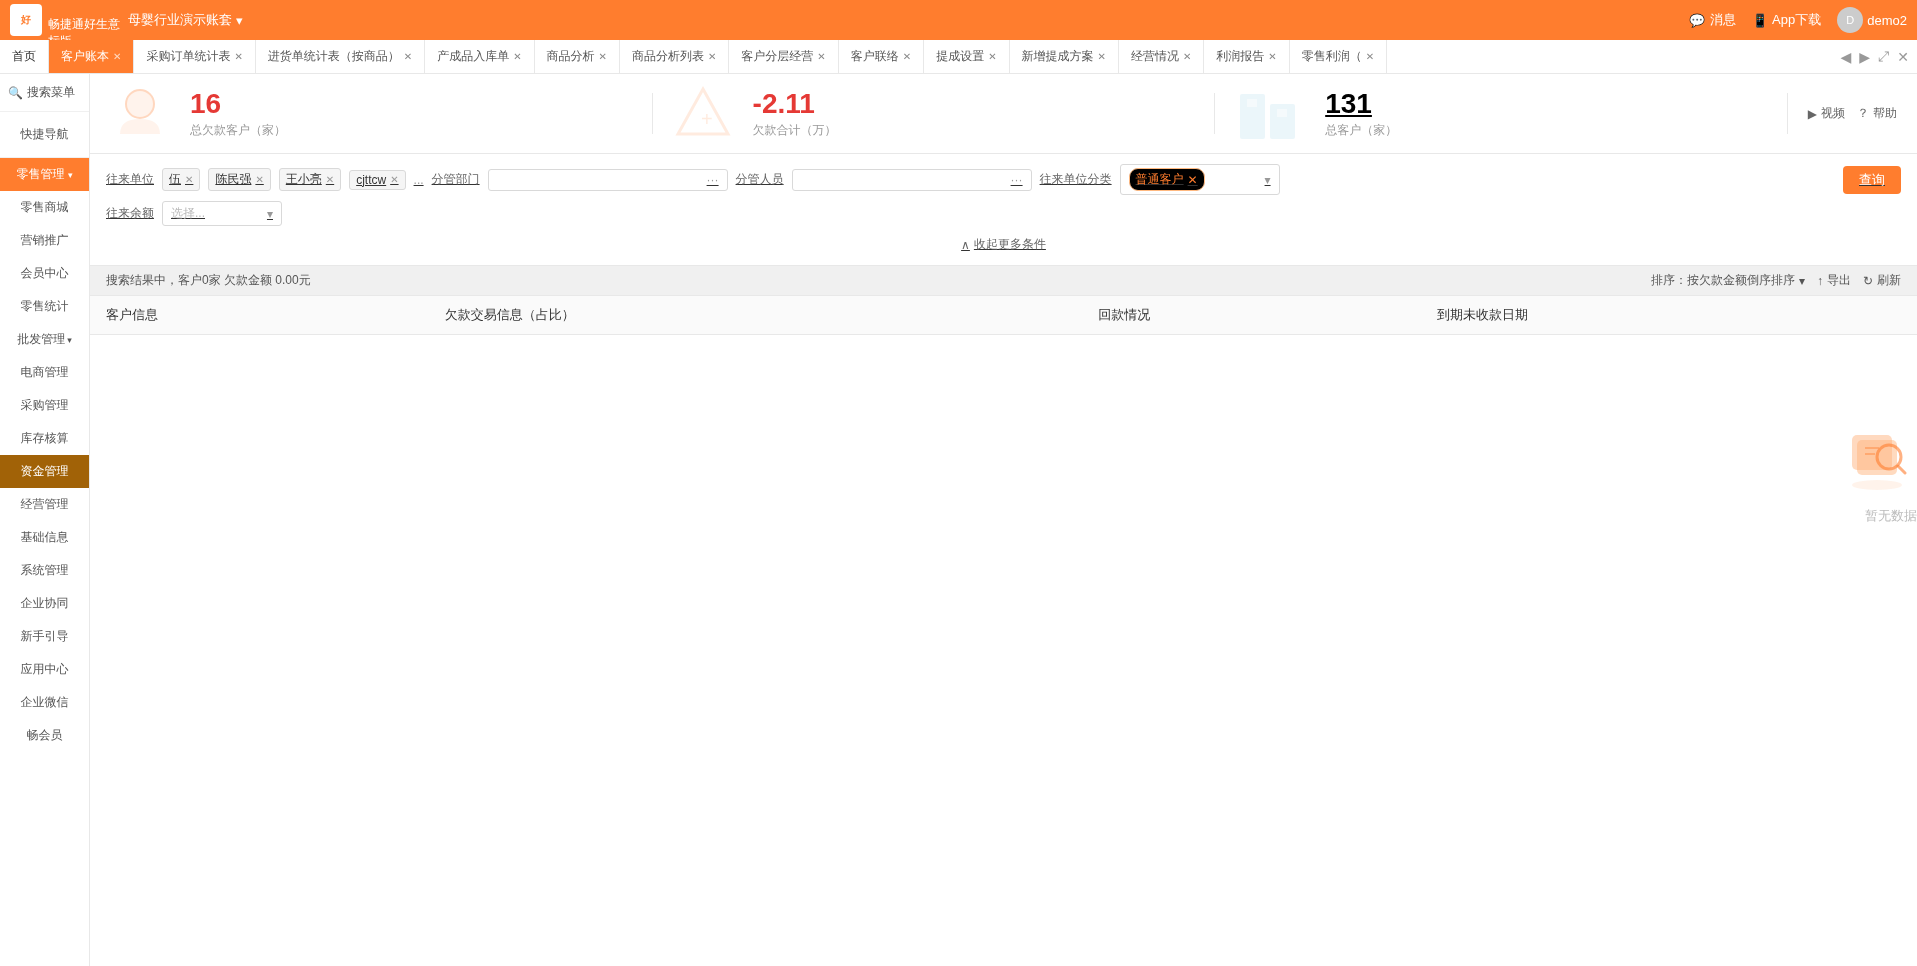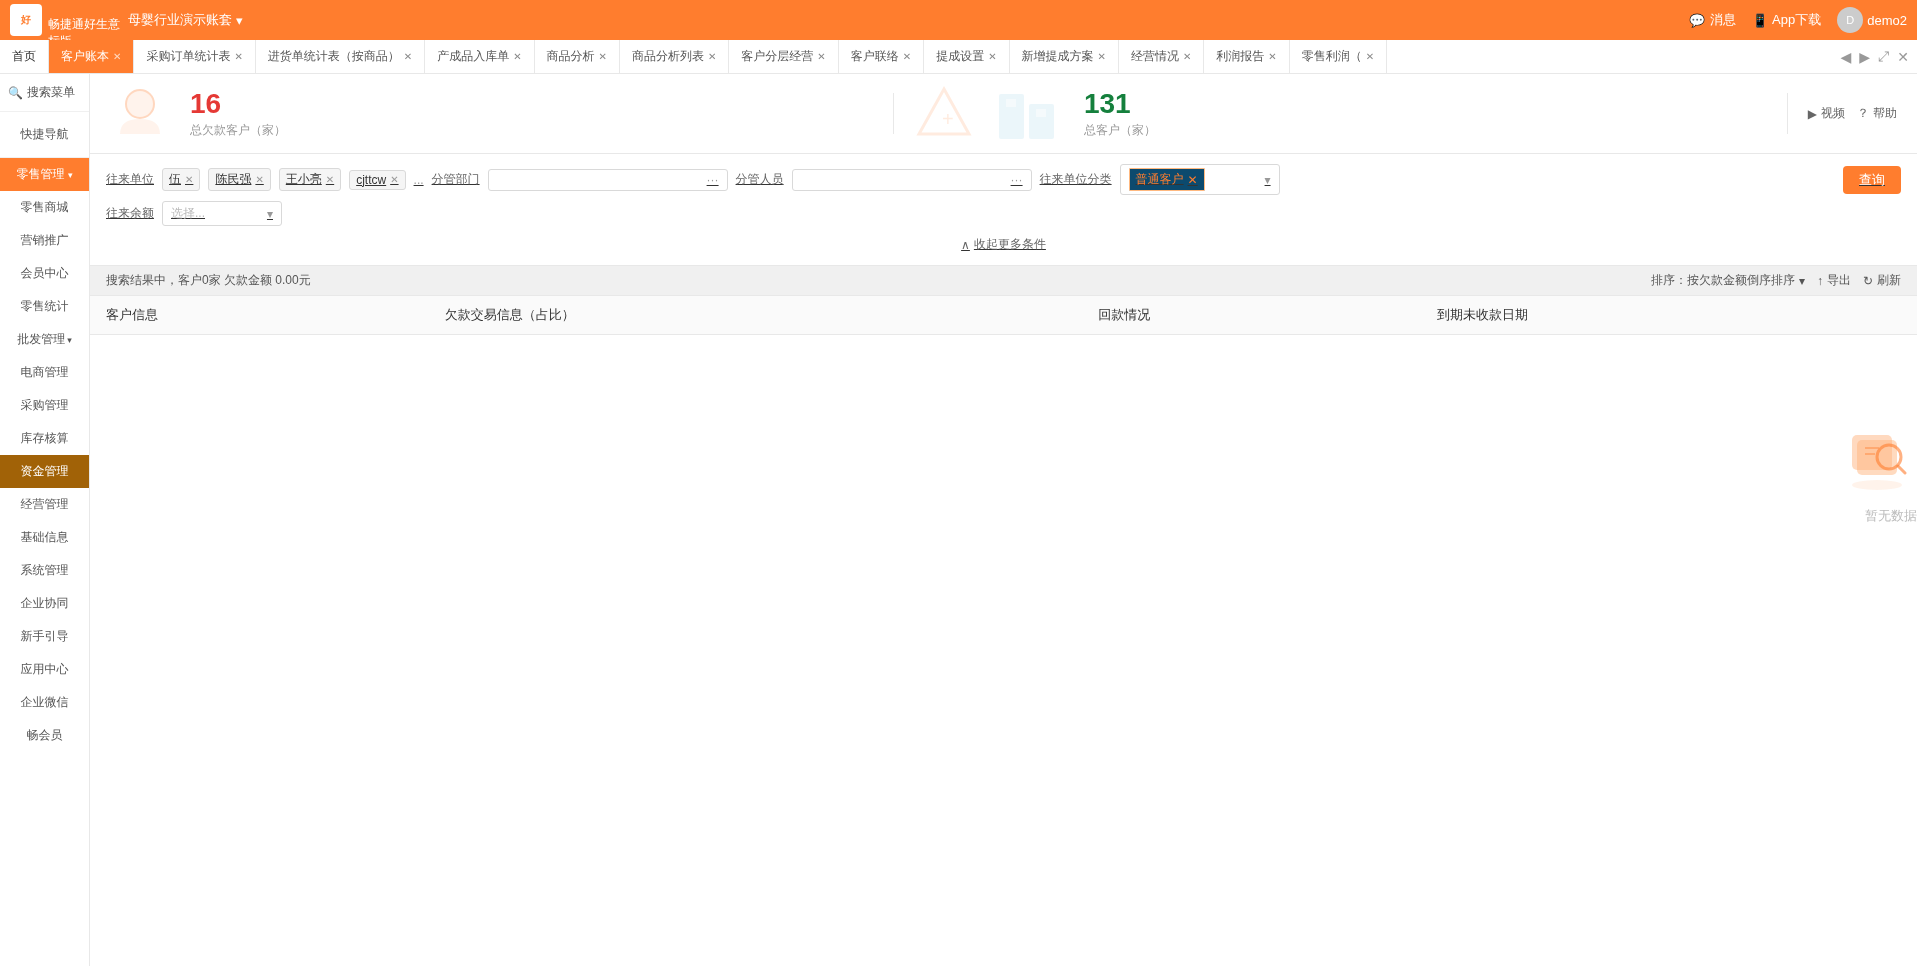--- a/index.html
+++ b/index.html
@@ -110,21 +110,21 @@
       content: '';
       position: absolute;
       right: 20px;
       top: 10%;
       height: 80%;
       width: 1px;
       background: #e8e8e8;
     }
     .stat-value { font-size: 28px; font-weight: bold; }
     .stat-value.red { color: #e53935; }
-    .stat-value.black { color: #15803d; }
+    .stat-value.black { color: #000000; text-decoration: underline; }
     .stat-label { font-size: 12px; color: #999; margin-top: 2px; }
     .stat-actions { margin-left: auto; display: flex; gap: 12px; font-size: 12px; color: #666; }
     .stat-actions span { display: flex; align-items: center; gap: 4px; cursor: pointer; }
 
     
     .filter-bar {
       background: #fff;
       border-bottom: 1px solid #e8e8e8;
       padding: 10px 16px;
       text-decoration: underline;
@@ -152,23 +152,23 @@
       font-size: 12px;
       min-width: 160px;
       cursor: pointer;
       justify-content: space-between;
       background: #fff;
     }
     .filter-select-wide { min-width: 240px; }
     .filter-tag-selected {
       display: inline-flex;
       align-items: center;
-      background: #0c4a6e;
+      background: #000000;
       border: 1px solid #ffb980;
-      border-radius: 1px;
+      border-radius: 9px;
       padding: 2px 6px;
       font-size: 12px;
       gap: 4px;
       color: #ff7d2e;
     }
     .btn-query {
       background: #ff7d2e;
       color: #fff;
       border: none;
       border-radius: 4px;
@@ -410,20 +410,24 @@
       <div class="stat-item">
         <div class="stat-value red">16</div>
         <div class="stat-label">总欠款客户（家）</div>
       </div>
 
       <div style="position:relative;width:60px;height:60px;margin-right:20px;opacity:0.15;">
         <svg width="60" height="60" viewBox="0 0 60 60">
             <polygon points="30,5 55,50 5,50" fill="none" stroke="#ff7d2e" stroke-width="3"></polygon>
             <text x="28" y="42" font-size="20" fill="#ff7d2e">+</text>
           </svg>
+      </div>
+      <div class="stat-item">
+        <div class="stat-value red">-2.11</div>
+        <div class="stat-label">欠款合计（万）</div>
       </div>
 
       <div style="position:relative;width:70px;height:60px;margin-right:20px;opacity:0.15;">
         <svg width="70" height="60" viewBox="0 0 70 60">
           <rect x="5" y="10" width="25" height="45" fill="#7ec8e3" rx="2"></rect>
           <rect x="35" y="20" width="25" height="35" fill="#7ec8e3" rx="2"></rect>
           <rect x="12" y="15" width="10" height="8" fill="#fff" opacity="0.5"></rect>
           <rect x="42" y="25" width="10" height="8" fill="#fff" opacity="0.5"></rect>
         </svg>
       </div>

